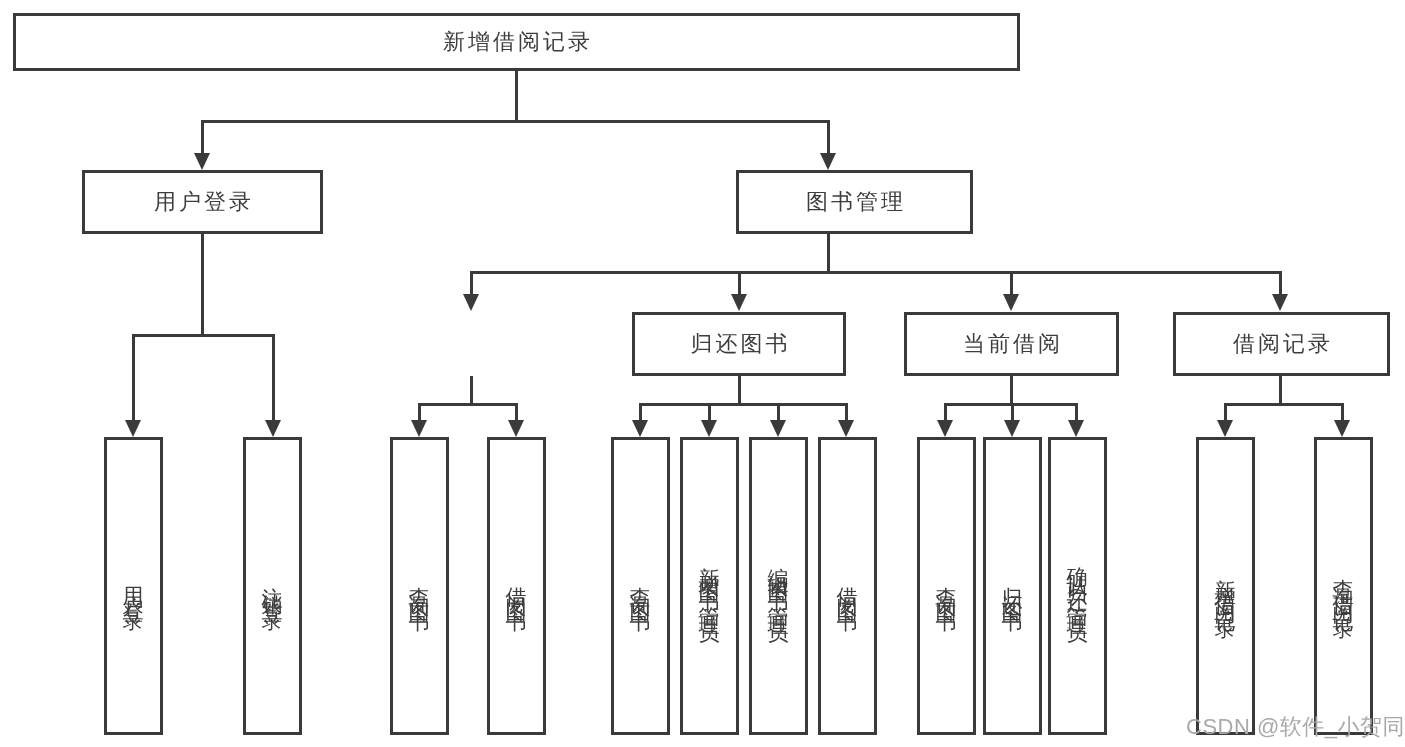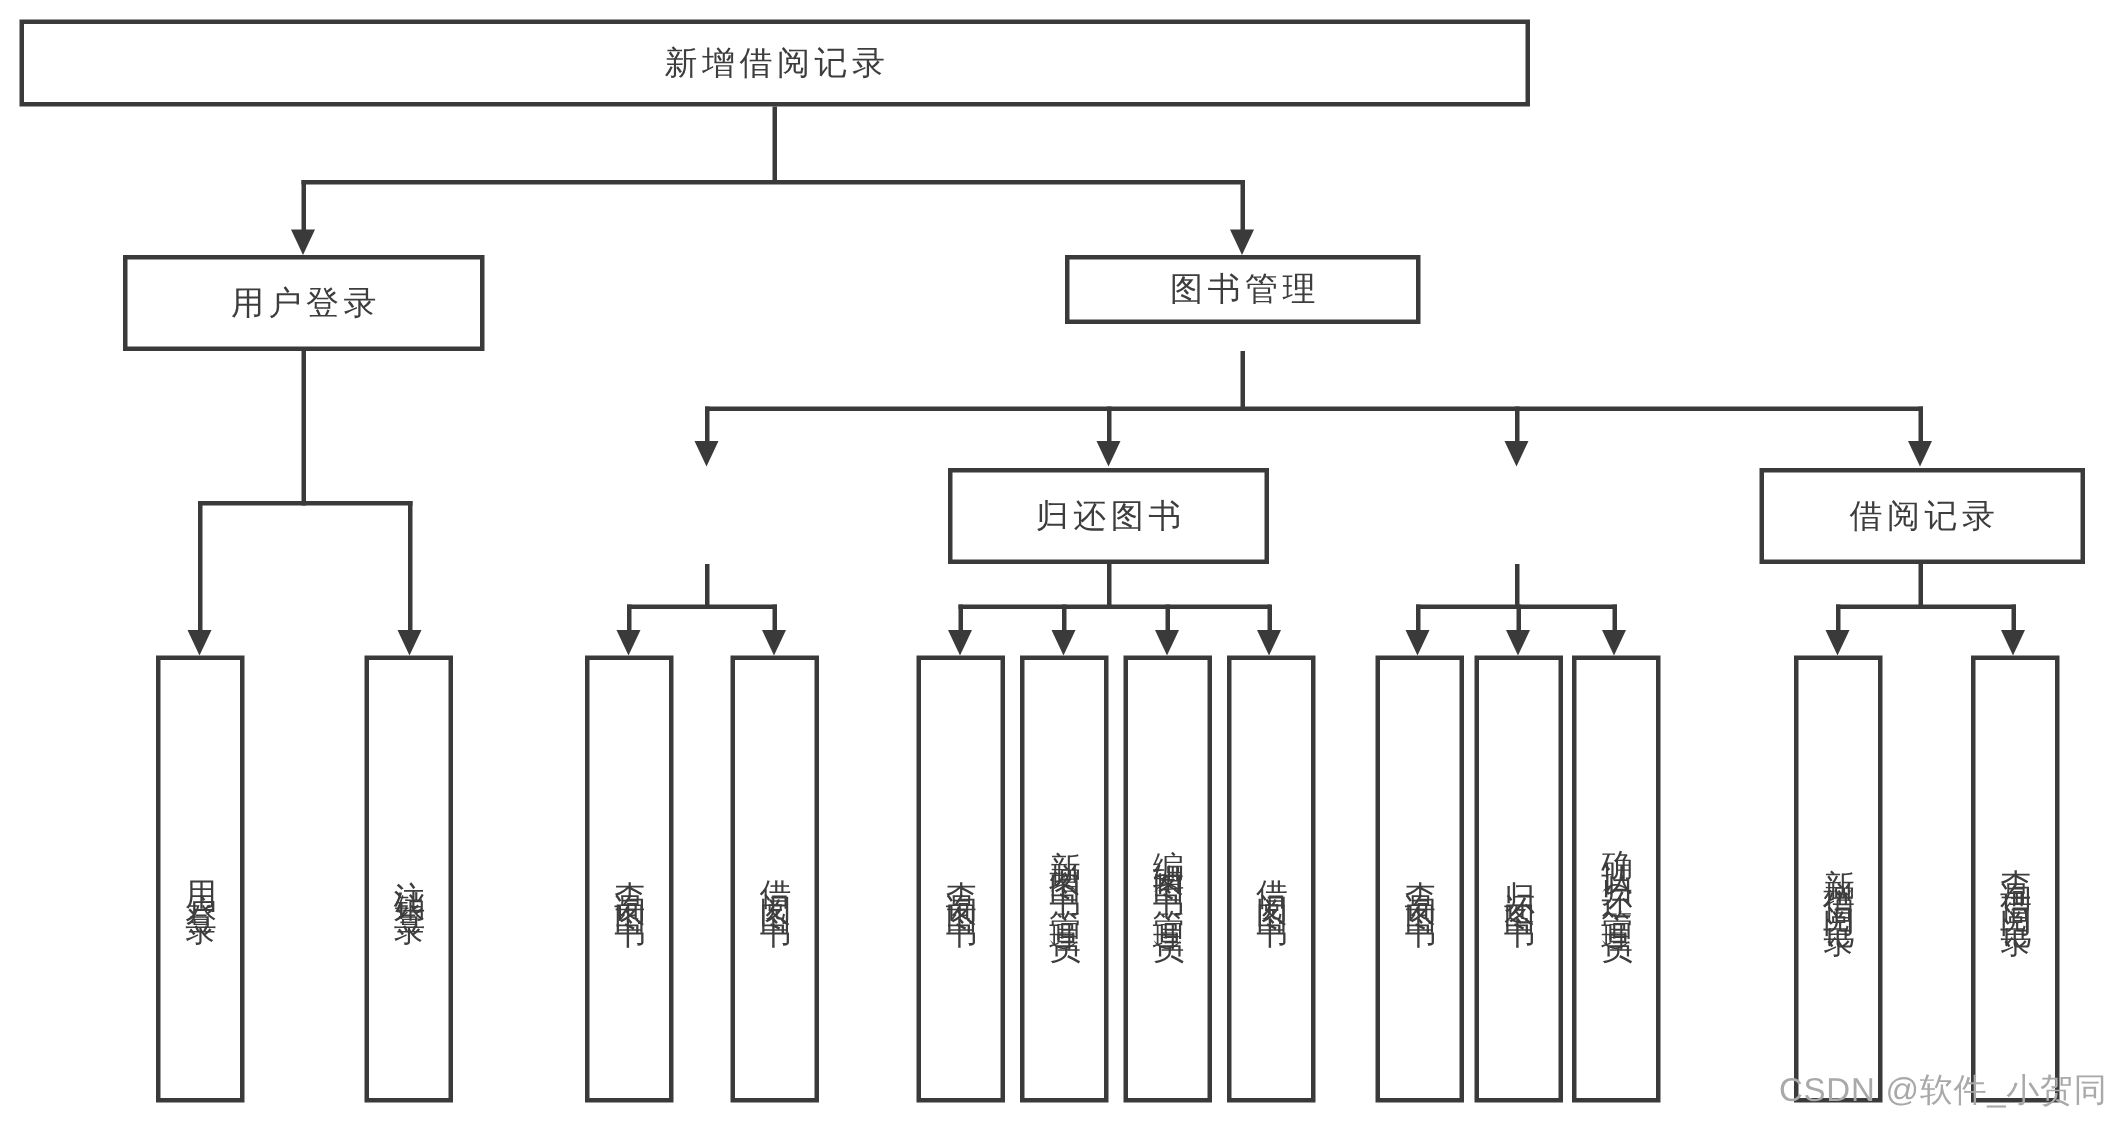--- a/index.html
+++ b/index.html
@@ -77,21 +77,21 @@
   <div class="vline" style="left:515px;top:71px;height:51px;"></div>
   <div class="hline" style="left:201px;top:120px;width:629px;"></div>
   <div class="vline" style="left:201px;top:120px;height:36px;"></div>
   <div class="ah" style="left:194px;top:153px;"></div>
   <div class="vline" style="left:827px;top:120px;height:36px;"></div>
   <div class="ah" style="left:820px;top:153px;"></div>
 
   <div class="box" style="left:82px;top:170px;width:241px;height:64px;">
     <span class="lbl">用户登录</span>
   </div>
-  <div class="box" style="left:710px;top:170px;width:237px;height:46px;font-family:Liberation Serif, serif;">
+  <div class="box" style="left:736px;top:170px;width:237px;height:64px;font-family:Liberation Serif, serif;">
     <span class="lbl">图书管理</span>
   </div>
 
   <div class="vline" style="left:201px;top:234px;height:103px;"></div>
   <div class="hline" style="left:132px;top:334px;width:143px;"></div>
   <div class="vline" style="left:132px;top:334px;height:88px;"></div>
   <div class="ah" style="left:125px;top:420px;"></div>
   <div class="vline" style="left:272px;top:334px;height:88px;"></div>
   <div class="ah" style="left:265px;top:420px;"></div>
 
@@ -102,20 +102,23 @@
   <div class="vline" style="left:738px;top:271px;height:25px;"></div>
   <div class="ah" style="left:731px;top:294px;"></div>
   <div class="vline" style="left:1010px;top:271px;height:25px;"></div>
   <div class="ah" style="left:1003px;top:294px;"></div>
   <div class="vline" style="left:1279px;top:271px;height:25px;"></div>
   <div class="ah" style="left:1272px;top:294px;"></div>
 
   <div class="box" style="left:632px;top:312px;width:214px;height:64px;">
     <span class="lbl">归还图书</span>
   </div>
+  <div class="box" style="left:904px;top:312px;width:215px;height:64px;">
+    <span class="lbl">当前借阅</span>
+  </div>
   <div class="box" style="left:1173px;top:312px;width:217px;height:64px;">
     <span class="lbl">借阅记录</span>
   </div>
 
   <div class="vline" style="left:470px;top:376px;height:30px;"></div>
   <div class="hline" style="left:418px;top:403px;width:100px;"></div>
   <div class="vline" style="left:418px;top:403px;height:19px;"></div>
   <div class="ah" style="left:411px;top:420px;"></div>
   <div class="vline" style="left:515px;top:403px;height:19px;"></div>
   <div class="ah" style="left:508px;top:420px;"></div>

